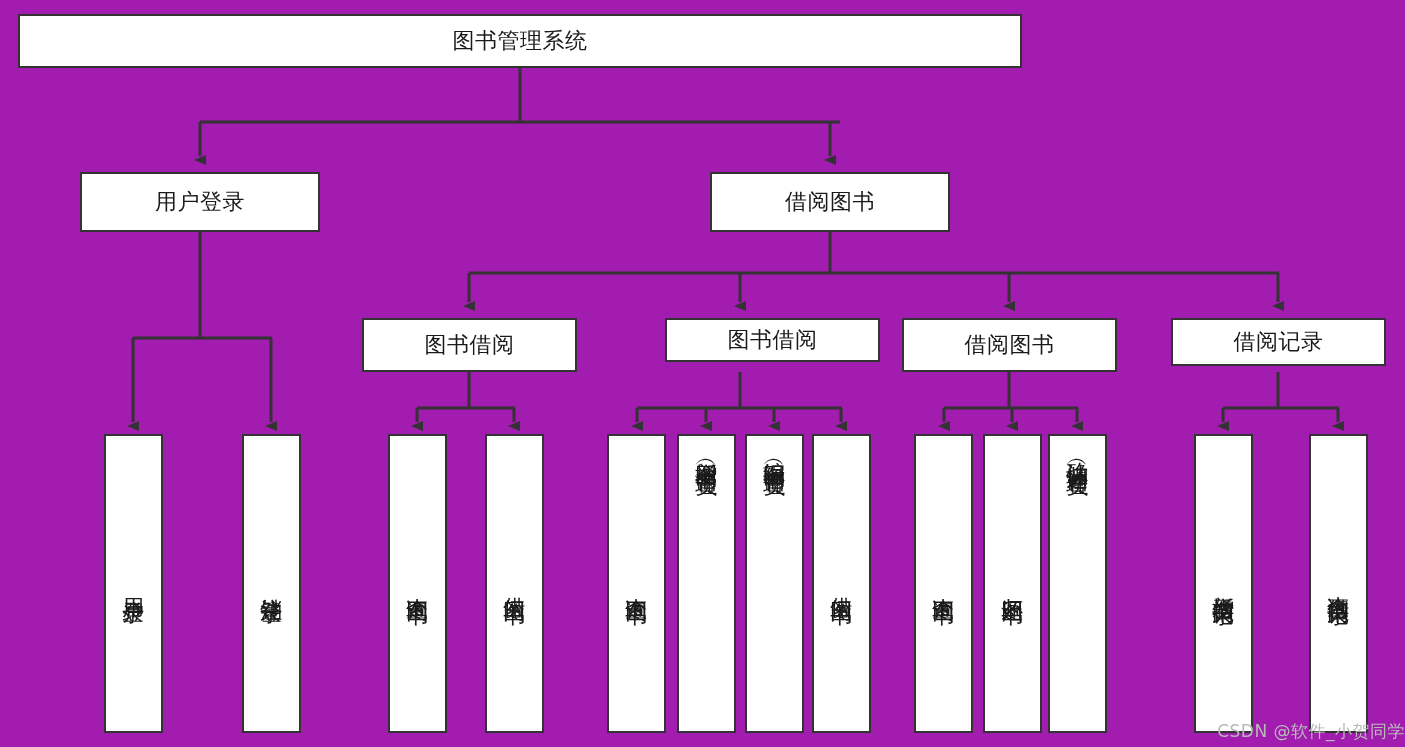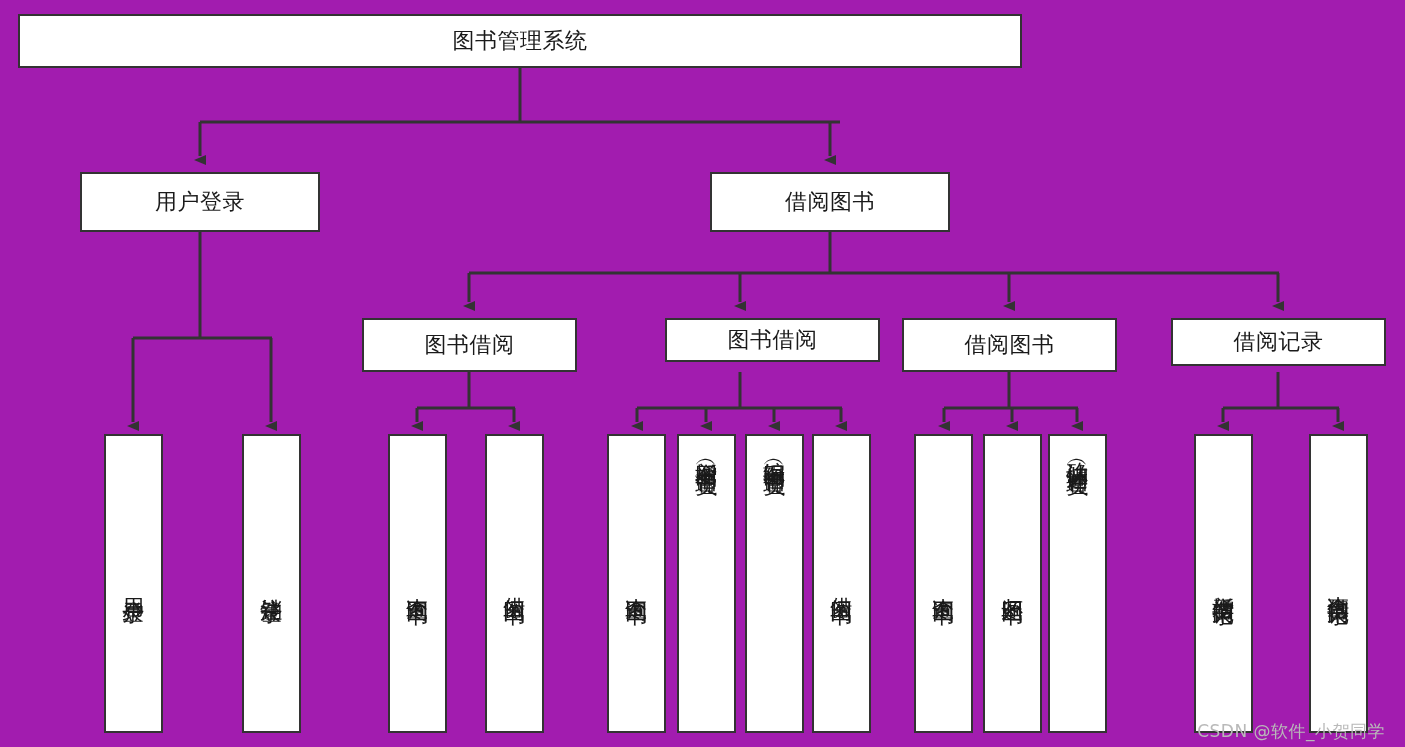--- a/index.html
+++ b/index.html
@@ -49,21 +49,21 @@
     white-space: nowrap;
     justify-content: flex-start;
     padding-top: 8px;
   }
   .node-v.center-v {
     justify-content: center;
     padding-top: 0;
   }
   .watermark {
     position: absolute;
-    right: 20px;
+    right: 0;
     bottom: 4px;
     font-size: 17px;
     color: #b9b9b9;
     white-space: nowrap;
     letter-spacing: 0.5px;
   }
 </style>
 </head>
 <body>
 

